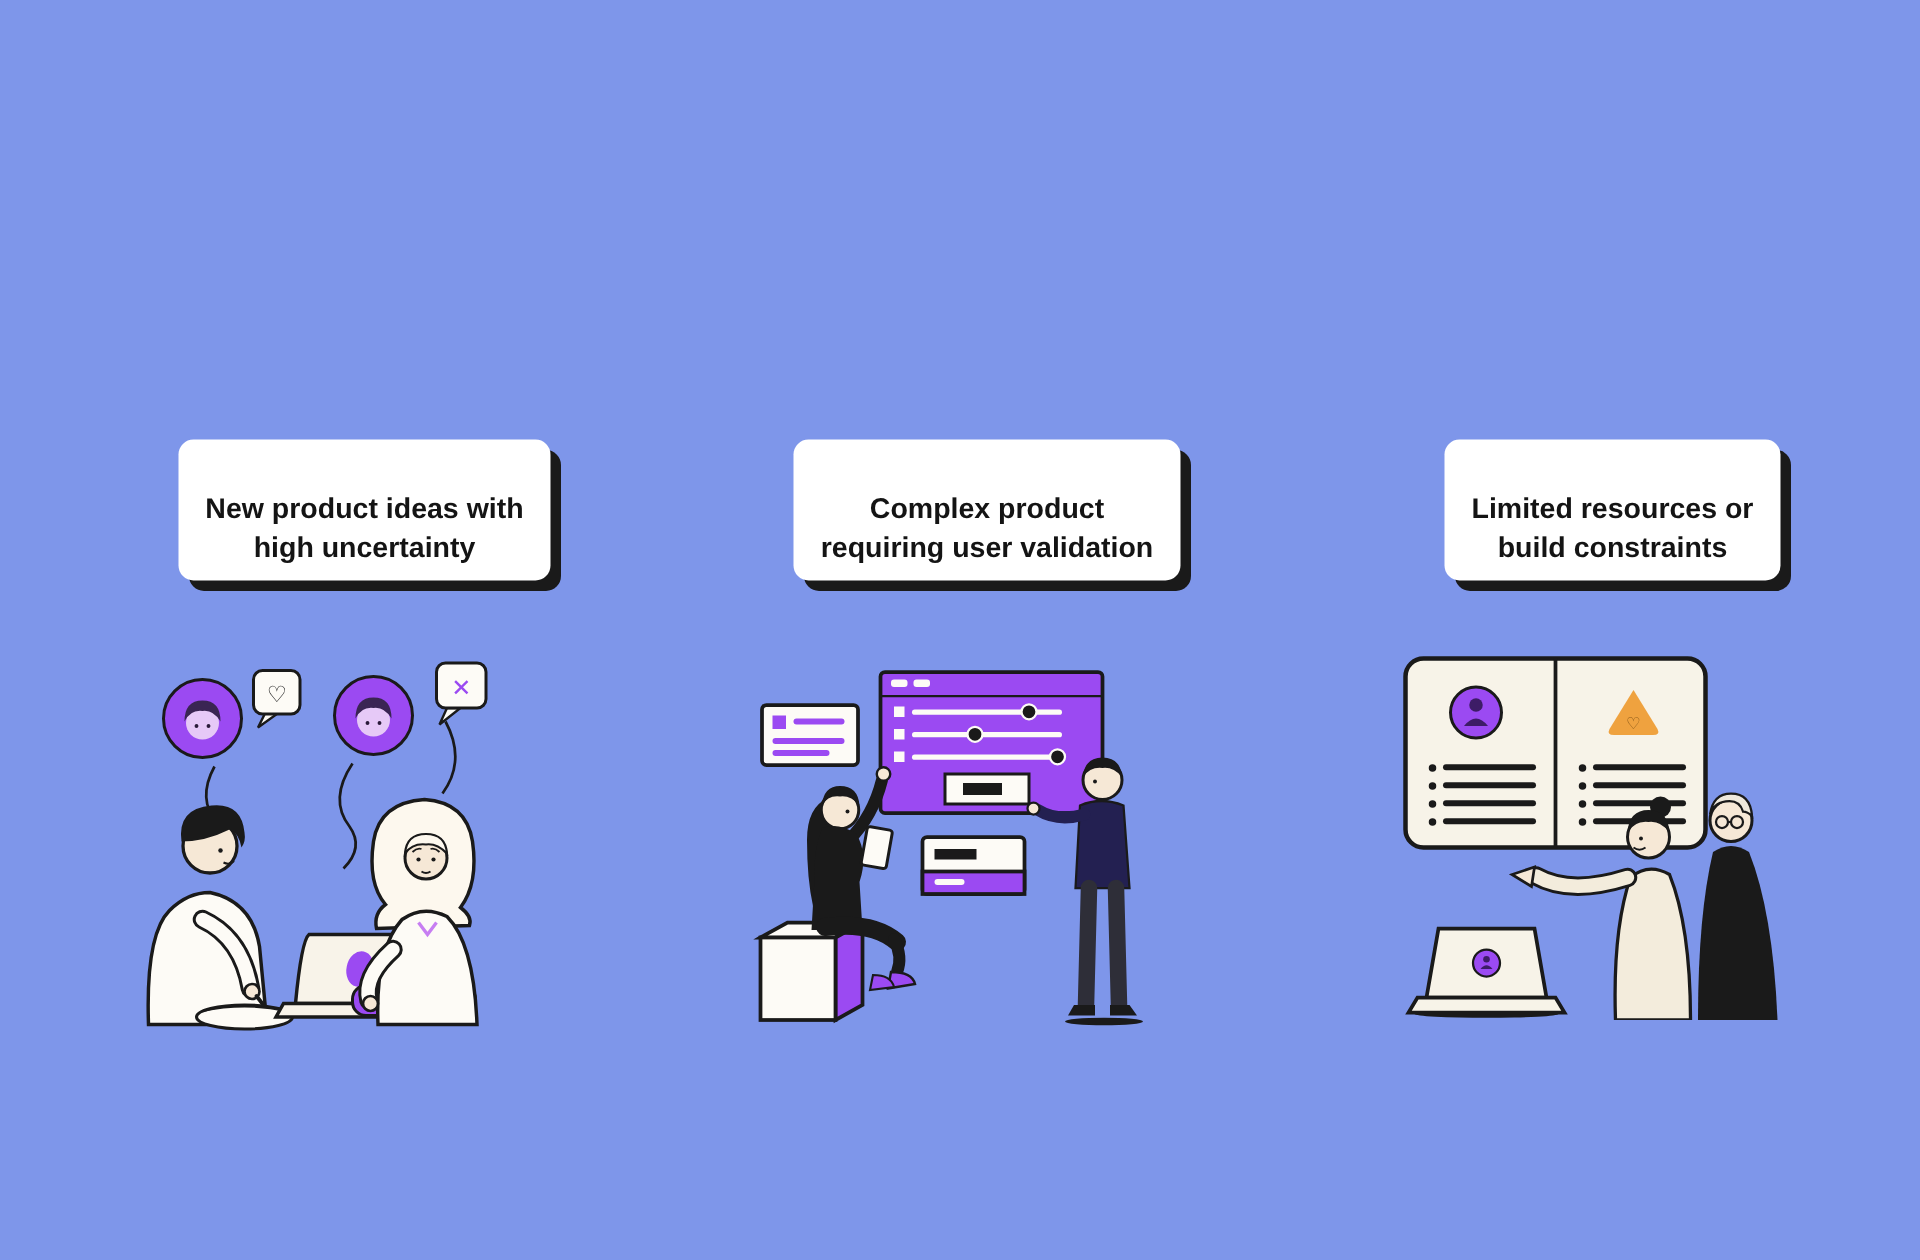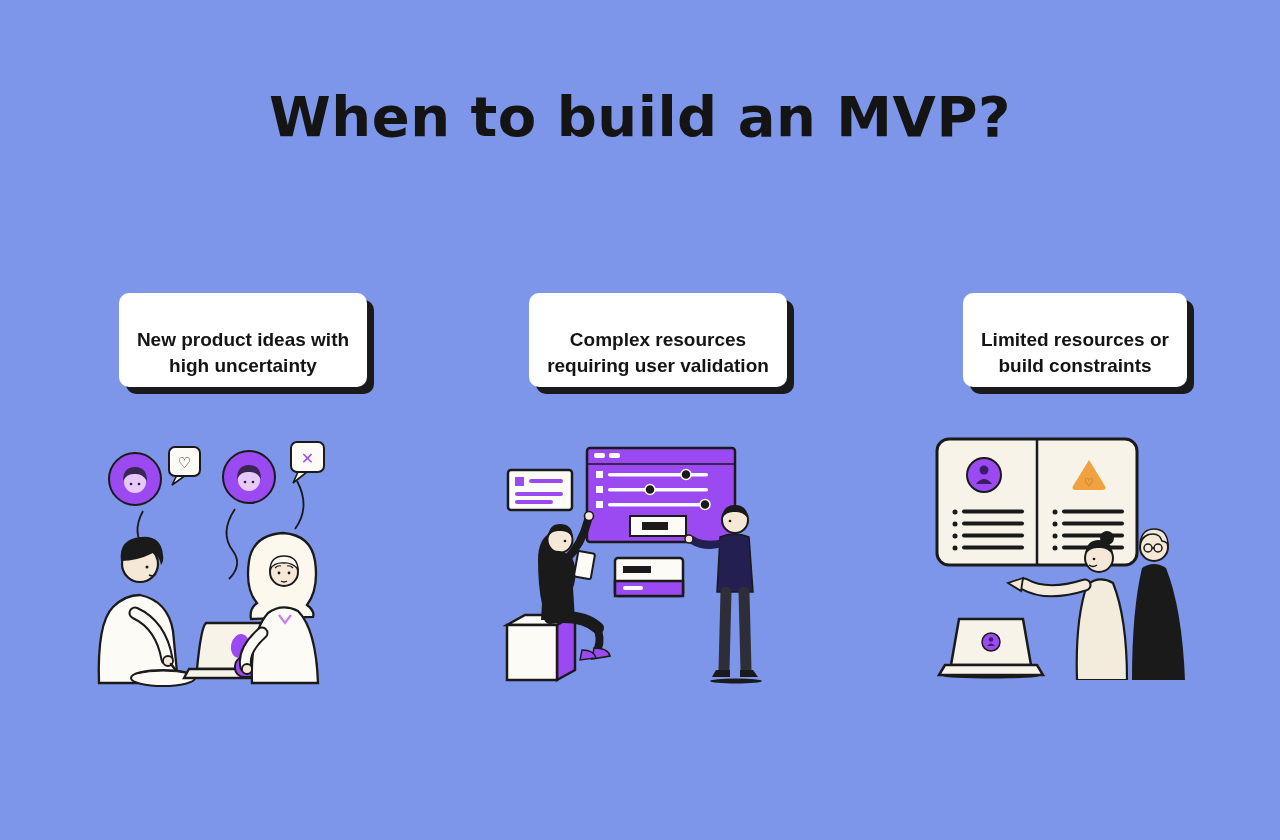--- a/index.html
+++ b/index.html
@@ -33,21 +33,20 @@
   .m1 { margin-top:44px; }
   .m2 { margin-top:53px; }
   .m3 { margin-top:48px; }
   svg text { font-family:"DejaVu Sans","Liberation Sans",sans-serif; }
 </style>
 </head>
 <body>
 
 <div class="canvas">
 
-  <h1 class="title">When to build an MVP?</h1>
 
   <section class="column col-1">
     <div class="label-box">
       <span>New product ideas with
 high uncertainty</span>
     </div>
 
     <svg class="illu m1" width="280" height="260" viewBox="0 0 280 260" role="img" aria-label="two-people-discussing-ideas-at-laptop">
 
       <g>
@@ -121,21 +120,21 @@
         <path d="M194,184 l6,8 l6,-8" fill="none" stroke="#c77ef2" stroke-width="2.2"></path>
         <path d="M177,202 q-20,18 -16,34" fill="none" stroke="#1a1a1a" stroke-width="13" stroke-linecap="round"></path>
         <path d="M177,202 q-20,18 -16,34" fill="none" stroke="#fdfbf6" stroke-width="9" stroke-linecap="round"></path>
         <circle cx="162" cy="238" r="5" fill="#f6e8d6" stroke="#1a1a1a" stroke-width="1.8"></circle>
       </g>
     </svg>
   </section>
 
   <section class="column col-2">
     <div class="label-box">
-      <span>Complex resources
+      <span>Complex product
 requiring user validation</span>
     </div>
 
     <svg class="illu m2" width="300" height="250" viewBox="0 0 300 250" role="img" aria-label="presenter-demoing-product-dashboard-to-user">
 
       <g>
         <rect x="97" y="8" width="148" height="94" rx="3" fill="#9b4af2" stroke="#1a1a1a" stroke-width="2.5"></rect>
         <line x1="97" y1="24" x2="245" y2="24" stroke="#1a1a1a" stroke-width="1.5"></line>
         <rect x="104" y="13" width="11" height="5" rx="2" fill="#fdfbf6"></rect>
         <rect x="119" y="13" width="11" height="5" rx="2" fill="#fdfbf6"></rect>

